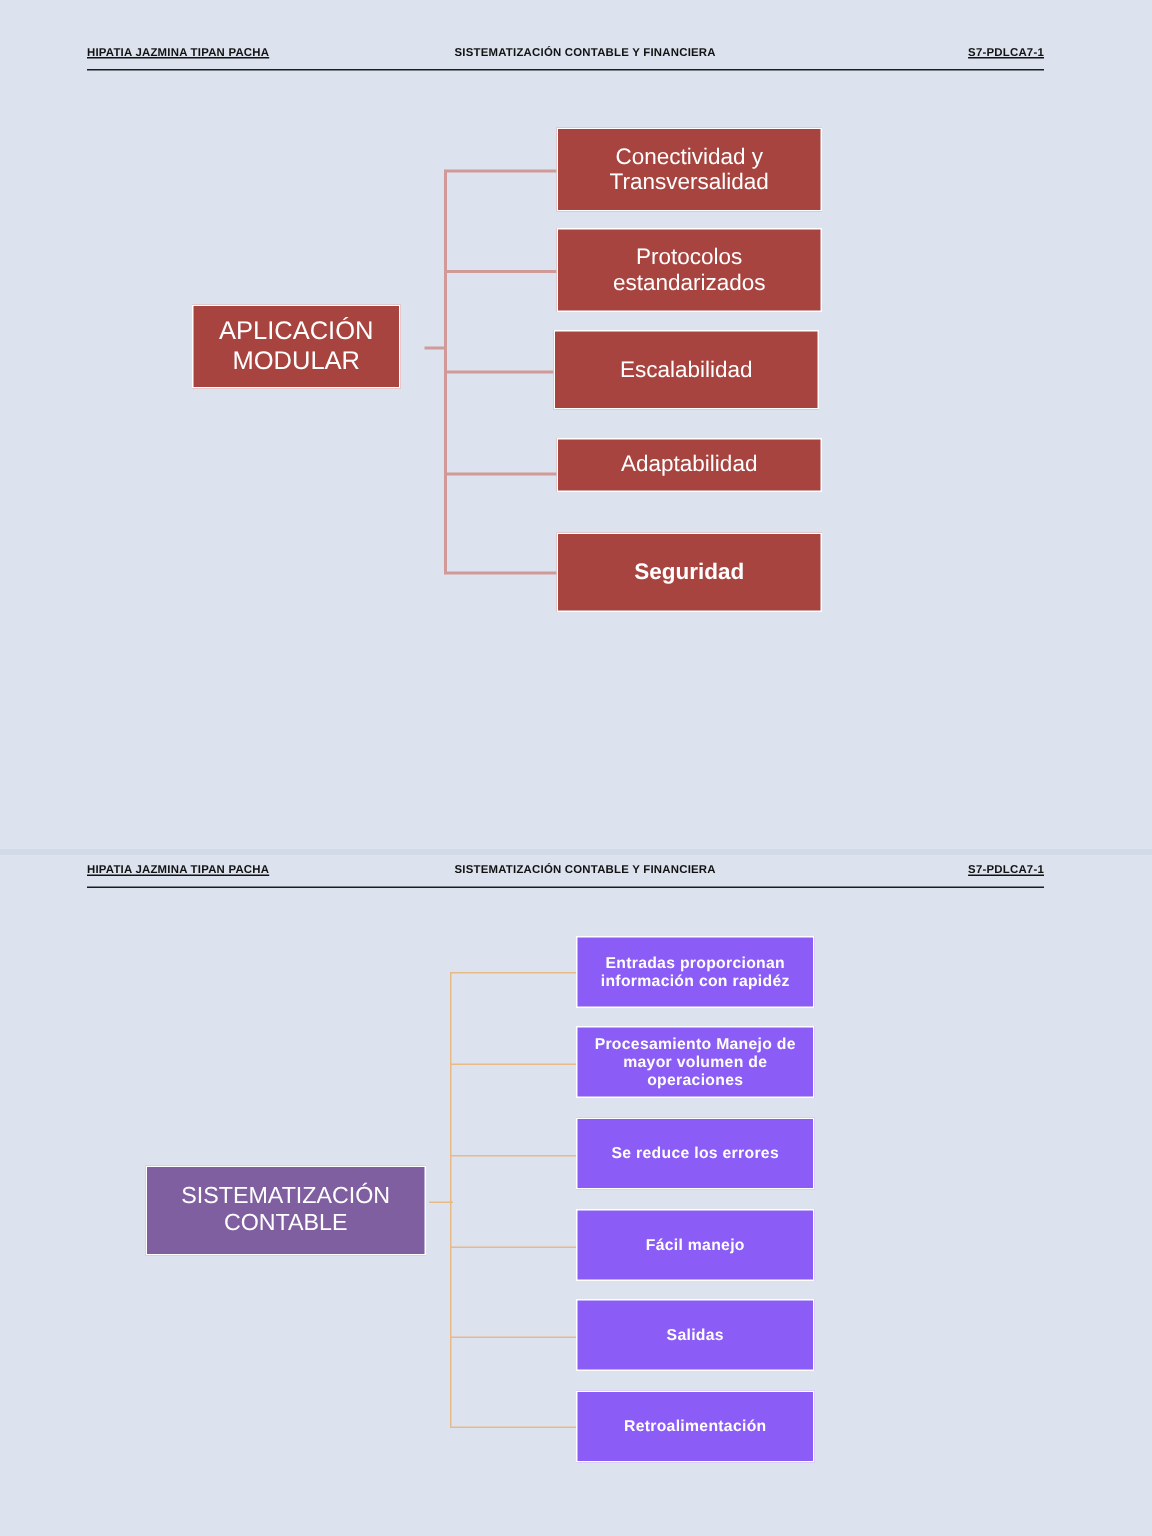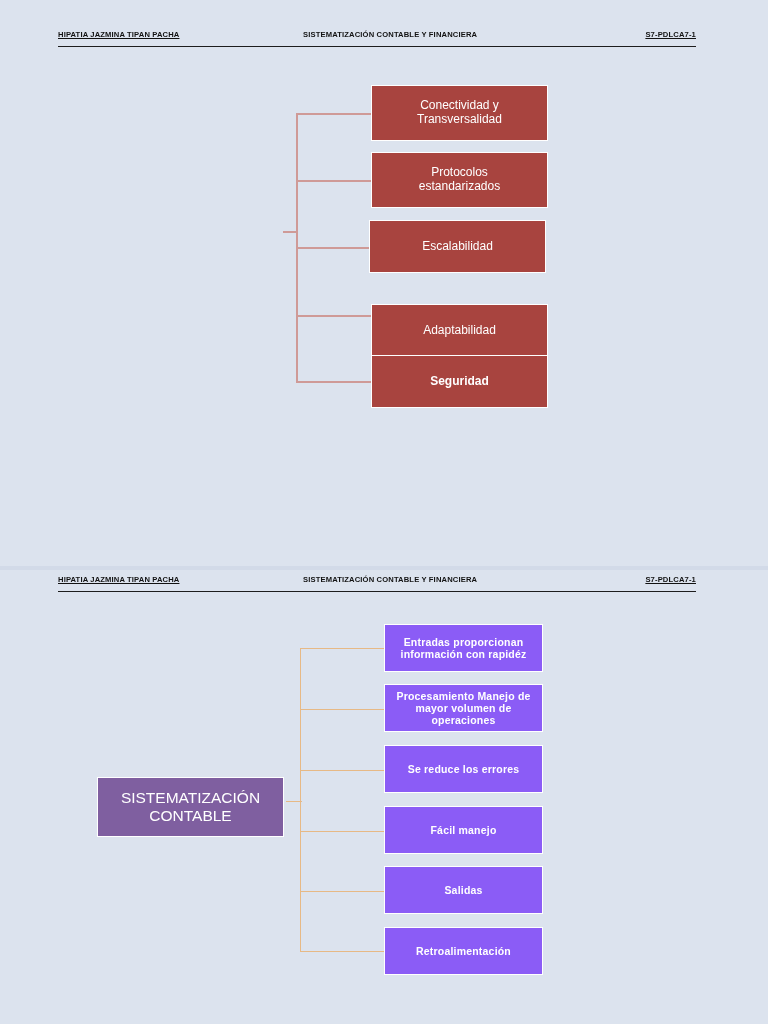--- a/index.html
+++ b/index.html
@@ -68,21 +68,21 @@
   }
 
   
   .node-red {
     background: #a8443f;
   }
   .root-red {
     background: #a8443f;
     font-size: 17px;
   }
-  .leaf-red { font-size: 12px; }
+  .leaf-red { font-size: 15px; }
 
   
   .node-orange {
     background: #8b5cf6;
     font-size: 10.5px;
     font-weight: bold;
     letter-spacing: 0.2px;
   }
   .root-purple {
     background: #7f5fa0;
@@ -110,36 +110,40 @@
   </div>
 
   <div class="conn conn-red" style="left:283px; top:231px; width:15px;  height:1.5px;"></div>
   <div class="conn conn-red" style="left:296px; top:114px; width:1.5px; height:268px;"></div>
   <div class="conn conn-red" style="left:296px; top:113px; width:76px;  height:1.5px;"></div>
   <div class="conn conn-red" style="left:296px; top:180px; width:76px;  height:1.5px;"></div>
   <div class="conn conn-red" style="left:296px; top:247px; width:76px;  height:1.5px;"></div>
   <div class="conn conn-red" style="left:296px; top:315px; width:76px;  height:1.5px;"></div>
   <div class="conn conn-red" style="left:296px; top:381px; width:76px;  height:1.5px;"></div>
 
+  <div class="node root-red two-line" style="left:128px; top:203px; width:139px; height:56px;">
+    <span>APLICACIÓN
+MODULAR</span>
+  </div>
 
   <div class="node node-red leaf-red two-line" style="left:371px; top:85px; width:177px; height:56px;">
     <span>Conectividad y
 Transversalidad</span>
   </div>
 
   <div class="node node-red leaf-red two-line" style="left:371px; top:152px; width:177px; height:56px;">
     <span>Protocolos
 estandarizados</span>
   </div>
 
   <div class="node node-red leaf-red" style="left:369px; top:220px; width:177px; height:53px;">
     <span>Escalabilidad</span>
   </div>
 
-  <div class="node node-red leaf-red" style="left:371px; top:304px; width:177px; height:53px;">
+  <div class="node node-red leaf-red" style="left:371px; top:292px; width:177px; height:36px;">
     <span>Adaptabilidad</span>
   </div>
 
   <div class="node node-red leaf-red" style="left:371px; top:355px; width:177px; height:53px;font-weight:bold;">
     <span>Seguridad</span>
   </div>
 
 </div>
 
 <div class="page-gap"></div>

